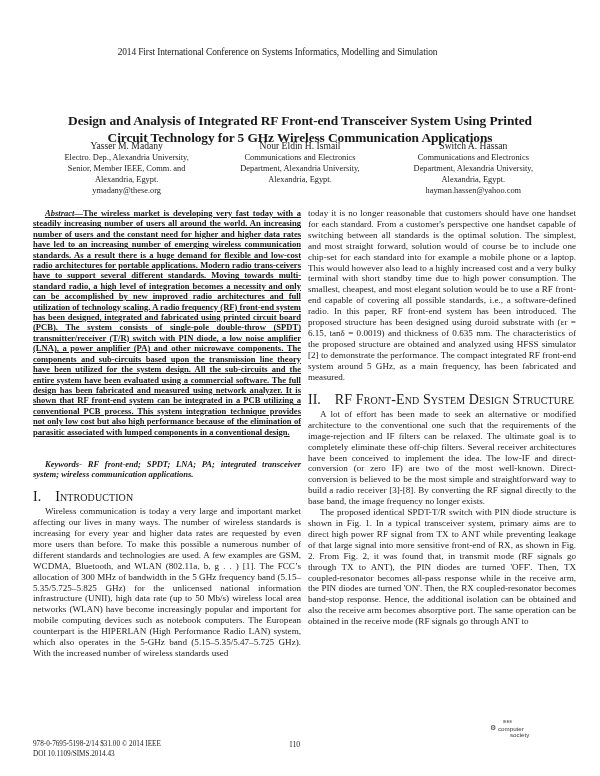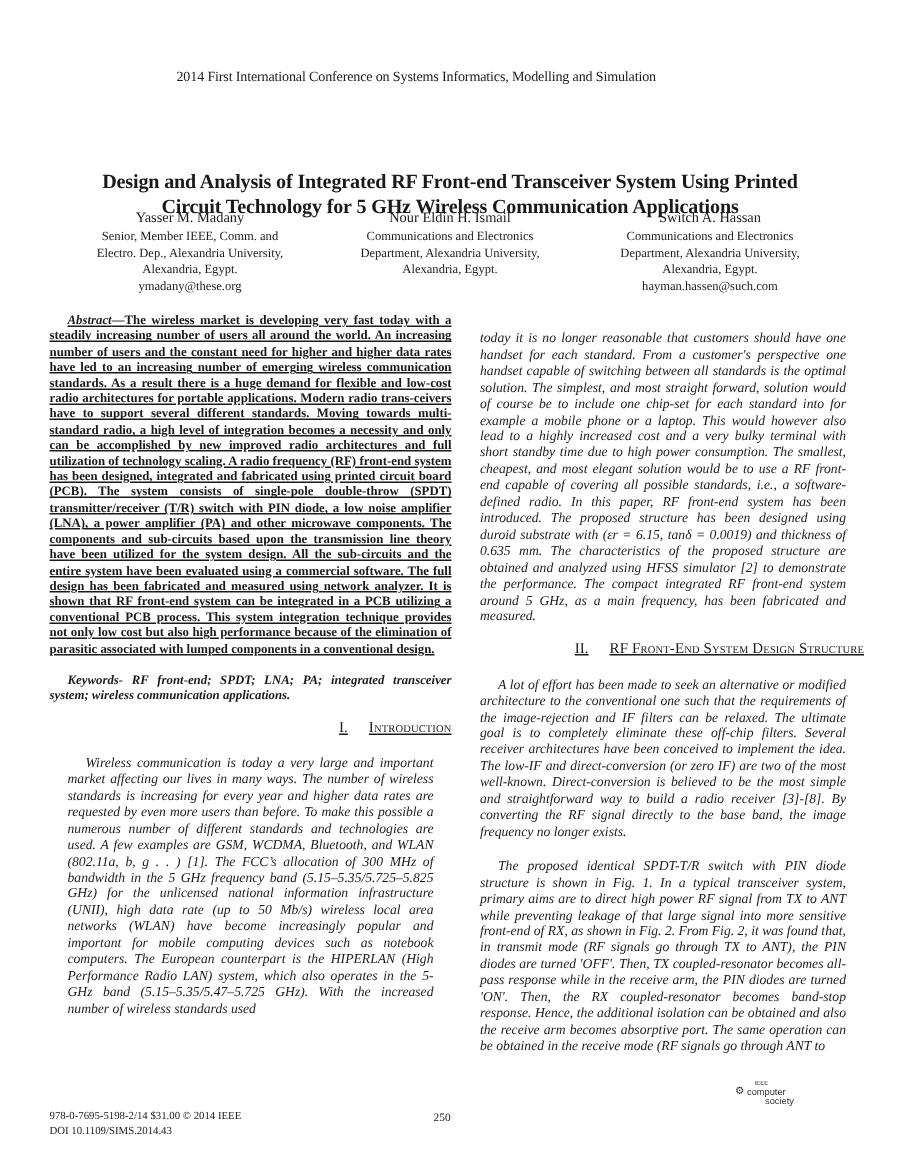--- a/index.html
+++ b/index.html
@@ -11,25 +11,25 @@
            font-weight: bold; font-size: 13.4px; line-height: 17px; letter-spacing: -0.1px; margin-top: 12px; }
   .authors { position: absolute; top: 140px; left: 40px; width: 520px; display: flex; }
   .author { flex: 1; text-align: center; font-size: 8.4px; line-height: 11px; }
   .author .name { font-size: 9.6px; line-height: 12px; }
   .col { position: absolute; top: 208px; width: 268px; font-size: 8.55px; line-height: 10.4px;
          text-align: justify; }
   .col.left { left: 33px; }
   .col.right { left: 308px; }
   .abstract { font-weight: bold; text-indent: 12px; margin: 0; text-decoration: underline; }
   .abstract .lead { font-style: italic; }
-  .keywords { font-weight: bold; font-style: italic; text-indent: 12px; margin: 11px 0 0 0; }
-  .section-h { text-align: right; font-size: 10px; margin: 12px 0 4px 0; text-decoration: underline; }
+  .keywords { font-weight: bold; font-style: italic; text-indent: 12px; margin: 22px 0 0 0; }
+  .section-h { text-align: left; font-size: 14px; margin: 12px 0 4px 0; }
   .section-h .num { margin-right: 14px; }
   .section-h .sc { font-variant: small-caps; letter-spacing: 0.1px; }
-  p.body { margin: 12px; text-indent: 12px; font-size: 9.1px; line-height: 10.9px; font-style: italic; }
+  p.body { margin: 0; text-indent: 12px; font-size: 9.1px; line-height: 10.9px; }
   p.body.noindent { text-indent: 0; }
   .subsec { font-style: italic; margin: 9px 0 5px 0; font-size: 9px; }
   .subsec .num { margin-right: 10px; }
   .footer-left { position: absolute; top: 740px; left: 33px; font-size: 7.2px; line-height: 9.5px; }
   .page-num { position: absolute; top: 740px; left: 289px; font-size: 7.6px; }
   .cs-logo { position: absolute; top: 719px; left: 490px; width: 70px; height: 26px;
              font-family: "Liberation Sans", sans-serif; font-size: 6.2px; line-height: 6px; color: #333; }
   .cs-logo .ieee { position: absolute; left: 13px; top: 0; font-size: 4px; }
   .cs-logo .gear { position: absolute; left: 0; top: 6px; font-size: 7px; }
   .cs-logo .w1 { position: absolute; left: 8px; top: 7px; }
@@ -41,37 +41,37 @@
 <div class="conf">2014 First International Conference on Systems Informatics, Modelling and Simulation</div>
 
 <div class="title">
   <div>Design and Analysis of Integrated RF Front-end Transceiver System Using Printed</div>
   <div>Circuit Technology for 5 GHz Wireless Communication Applications</div>
 </div>
 
 <div class="authors">
   <div class="author">
     <div class="name">Yasser M. Madany</div>
+    <div>Electro. Dep., Alexandria University,</div>
     <div>Senior, Member IEEE, Comm. and</div>
-    <div>Electro. Dep., Alexandria University,</div>
     <div>Alexandria, Egypt.</div>
     <div>ymadany@these.org</div>
   </div>
   <div class="author">
     <div class="name">Nour Eldin H. Ismail</div>
     <div>Communications and Electronics</div>
     <div>Department, Alexandria University,</div>
     <div>Alexandria, Egypt.</div>
   </div>
   <div class="author">
     <div class="name">Switch A. Hassan</div>
     <div>Communications and Electronics</div>
     <div>Department, Alexandria University,</div>
     <div>Alexandria, Egypt.</div>
-    <div>hayman.hassen@such.com</div>
+    <div>hayman.hassen@yahoo.com</div>
   </div>
 </div>
 
 <div class="col left">
   <p class="abstract"><span class="lead">Abstract</span><span>—</span><span>The wireless market is developing very fast today with a steadily increasing number of users all around the world. An increasing number of users and the constant need for higher and higher data rates have led to an increasing number of emerging wireless communication standards. As a result there is a huge demand for flexible and low-cost radio architectures for portable applications. Modern radio trans-ceivers have to support several different standards. Moving towards multi-standard radio, a high level of integration becomes a necessity and only can be accomplished by new improved radio architectures and full utilization of technology scaling. A radio frequency (RF) front-end system has been designed, integrated and fabricated using printed circuit board (PCB). The system consists of single-pole double-throw (SPDT) transmitter/receiver (T/R) switch with PIN diode, a low noise amplifier (LNA), a power amplifier (PA) and other microwave components. The components and sub-circuits based upon the transmission line theory have been utilized for the system design. All the sub-circuits and the entire system have been evaluated using a commercial software. The full design has been fabricated and measured using network analyzer. It is shown that RF front-end system can be integrated in a PCB utilizing a conventional PCB process. This system integration technique provides not only low cost but also high performance because of the elimination of parasitic associated with lumped components in a conventional design.</span></p>
   <p class="keywords"><span>Keywords-</span><span> RF front-end; SPDT; LNA; PA; integrated transceiver system; wireless communication applications.</span></p>
   <div class="section-h"><span class="num">I.</span><span class="sc">Introduction</span></div>
   <p class="body">Wireless communication is today a very large and important market affecting our lives in many ways. The number of wireless standards is increasing for every year and higher data rates are requested by even more users than before. To make this possible a numerous number of different standards and technologies are used. A few examples are GSM, WCDMA, Bluetooth, and WLAN (802.11a, b, g . . ) [1]. The FCC’s allocation of 300 MHz of bandwidth in the 5 GHz frequency band (5.15–5.35/5.725–5.825 GHz) for the unlicensed national information infrastructure (UNII), high data rate (up to 50 Mb/s) wireless local area networks (WLAN) have become increasingly popular and important for mobile computing devices such as notebook computers. The European counterpart is the HIPERLAN (High Performance Radio LAN) system, which also operates in the 5-GHz band (5.15–5.35/5.47–5.725 GHz). With the increased number of wireless standards used</p>
 </div>
 
@@ -79,20 +79,20 @@
   <p class="body noindent">today it is no longer reasonable that customers should have one handset for each standard. From a customer's perspective one handset capable of switching between all standards is the optimal solution. The simplest, and most straight forward, solution would of course be to include one chip-set for each standard into for example a mobile phone or a laptop. This would however also lead to a highly increased cost and a very bulky terminal with short standby time due to high power consumption. The smallest, cheapest, and most elegant solution would be to use a RF front-end capable of covering all possible standards, i.e., a software-defined radio. In this paper, RF front-end system has been introduced. The proposed structure has been designed using duroid substrate with (εr = 6.15, tanδ = 0.0019) and thickness of 0.635 mm. The characteristics of the proposed structure are obtained and analyzed using HFSS simulator [2] to demonstrate the performance. The compact integrated RF front-end system around 5 GHz, as a main frequency, has been fabricated and measured.</p>
   <div class="section-h"><span class="num">II.</span><span class="sc">RF Front-End System Design Structure</span></div>
   <p class="body">A lot of effort has been made to seek an alternative or modified architecture to the conventional one such that the requirements of the image-rejection and IF filters can be relaxed. The ultimate goal is to completely eliminate these off-chip filters. Several receiver architectures have been conceived to implement the idea. The low-IF and direct-conversion (or zero IF) are two of the most well-known. Direct-conversion is believed to be the most simple and straightforward way to build a radio receiver [3]-[8]. By converting the RF signal directly to the base band, the image frequency no longer exists.</p>
   <p class="body">The proposed identical SPDT-T/R switch with PIN diode structure is shown in Fig. 1. In a typical transceiver system, primary aims are to direct high power RF signal from TX to ANT while preventing leakage of that large signal into more sensitive front-end of RX, as shown in Fig. 2. From Fig. 2, it was found that, in transmit mode (RF signals go through TX to ANT), the PIN diodes are turned 'OFF'. Then, TX coupled-resonator becomes all-pass response while in the receive arm, the PIN diodes are turned 'ON'. Then, the RX coupled-resonator becomes band-stop response. Hence, the additional isolation can be obtained and also the receive arm becomes absorptive port. The same operation can be obtained in the receive mode (RF signals go through ANT to</p>
 </div>
 
 <div class="footer-left">
   <div>978-0-7695-5198-2/14 $31.00 © 2014 IEEE</div>
   <div>DOI 10.1109/SIMS.2014.43</div>
 </div>
-<div class="page-num">250</div>
+<div class="page-num">110</div>
 
 <div class="cs-logo">
   <span class="ieee">IEEE</span>
   <span class="gear">⚙</span>
   <span class="w1">computer</span>
   <span class="w2">society</span>
 </div>
 
 </body></html>

